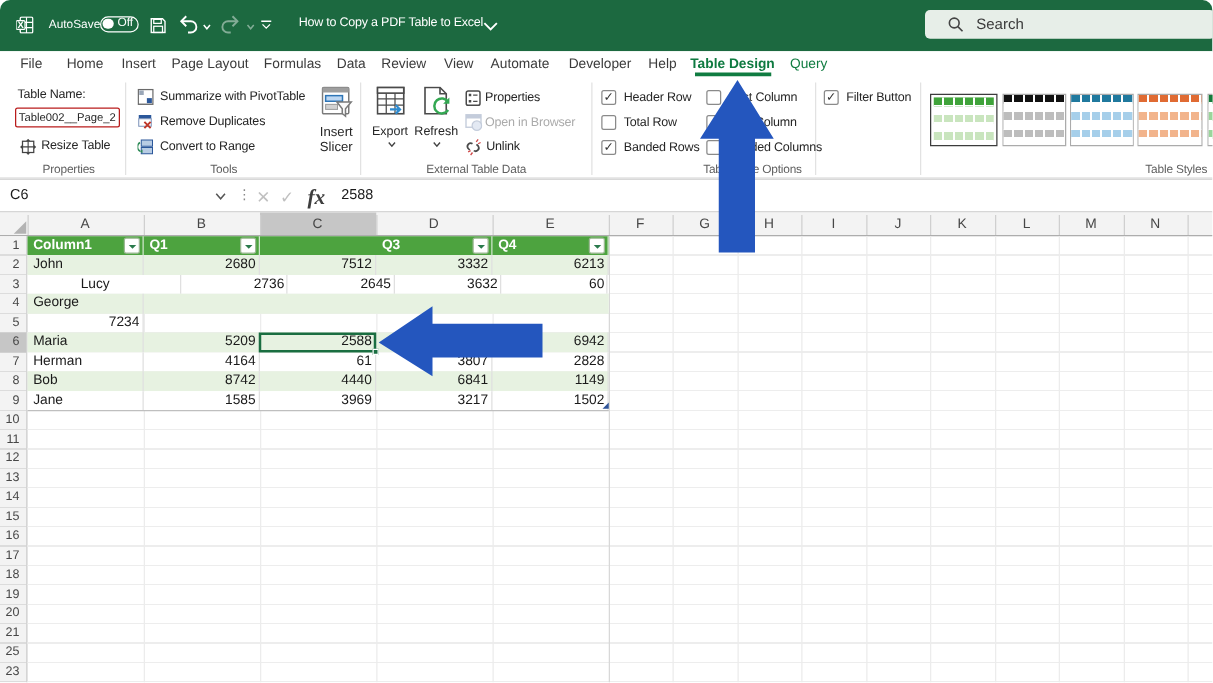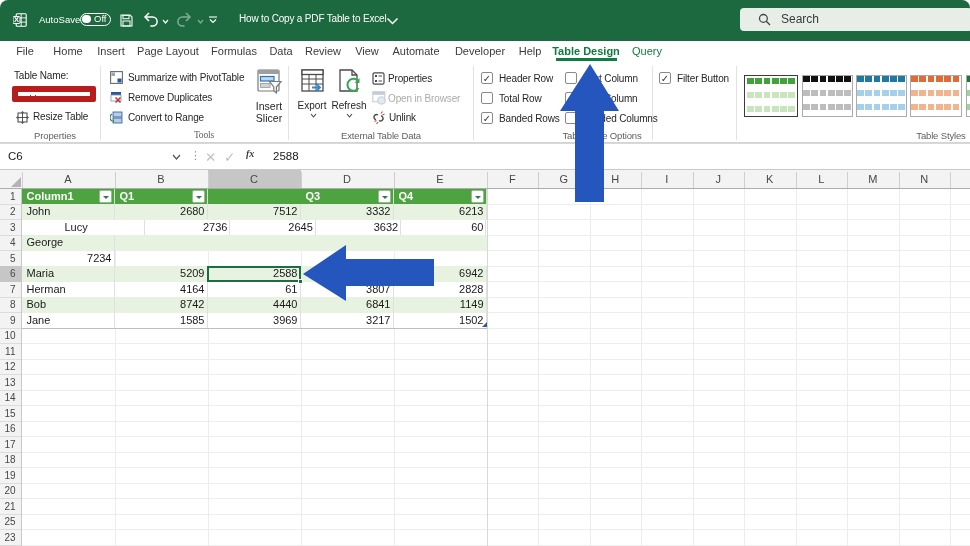--- a/index.html
+++ b/index.html
@@ -98,26 +98,26 @@
 <div class="mitem" style="left:647px;color:#107C41;">Query</div>
 <div class="abs" style="left:556px;top:17px;width:61px;height:2.5px;background:#107C41;"></div>
 </div>
 <div class="abs ribbon">
 <div class="gsep" style="left:100px;"></div>
 <div class="gsep" style="left:288px;"></div>
 <div class="gsep" style="left:473px;"></div>
 <div class="gsep" style="left:652px;"></div>
 <div class="gsep" style="left:736px;"></div>
 <div class="glabel" style="left:55px;">Properties</div>
-<div class="glabel" style="left:204px;font-family:Liberation Serif, serif;">Tools</div>
+<div class="glabel" style="left:179px;">Tools</div>
 <div class="glabel" style="left:381px;">External Table Data</div>
 <div class="glabel" style="left:602px;">Table Style Options</div>
 <div class="glabel" style="left:941px;">Table Styles</div>
 <div class="rtext" style="left:14px;top:7px;">Table Name:</div>
-<div class="abs" style="left:12px;top:23px;width:84px;height:16px;border:6px solid #b91c1c;border-radius:2px;font-size:9px;color:#262626;line-height:14px;padding-left:2px;overflow:hidden;white-space:nowrap;">Table002__Page_2</div>
+<div class="abs" style="left:12px;top:23px;width:84px;height:16px;border:1px solid #b91c1c;border-radius:2px;font-size:9px;color:#262626;line-height:14px;padding-left:2px;overflow:hidden;white-space:nowrap;">Table002__Page_2</div>
 <svg class="abs" style="left:16px;top:48px" width="13" height="13" viewBox="0 0 13 13">
 <rect x="2" y="2" width="9" height="9" fill="none" stroke="#444" stroke-width="1"></rect>
 <line x1="2" y1="6.5" x2="11" y2="6.5" stroke="#444" stroke-width="0.9"></line>
 <line x1="6.5" y1="2" x2="6.5" y2="11" stroke="#444" stroke-width="0.9"></line>
 <path d="M6.5 0 l1.6 1.8 h-3.2 z" fill="#444"></path>
       <path d="M6.5 13 l1.6 -1.8 h-3.2 z" fill="#444"></path>
 <path d="M0 6.5 l1.8 -1.6 v3.2 z" fill="#444"></path>
       <path d="M13 6.5 l-1.8 -1.6 v3.2 z" fill="#444"></path>
 </svg>
 <div class="rtext" style="left:33px;top:48px;">Resize Table</div>
@@ -223,21 +223,21 @@
     </div>
 </div>
 <div class="abs fbar">
 <div class="abs" style="left:8px;top:6px;font-size:11.5px;color:#1A1A1A;">C6</div>
 <svg class="abs" style="left:172px;top:10px" width="9" height="6" viewBox="0 0 9 6">
       <path d="M1 1 L4.5 5 L8 1" fill="none" stroke="#555" stroke-width="1.2"></path>
     </svg>
 <div class="abs" style="left:190px;top:5px;font-size:11px;color:#888;letter-spacing:0;">⋮</div>
 <div class="abs" style="left:205px;top:4.5px;font-size:13.5px;color:#C0C0C0;">✕</div>
 <div class="abs" style="left:224px;top:4.5px;font-size:13.5px;color:#C0C0C0;">✓</div>
-<div class="abs" style="left:246px;top:4px;font-size:10px;color:#3E3E3E;font-style:italic;font-family:'Liberation Serif',serif;font-weight:bold;">fx</div>
+<div class="abs" style="left:246px;top:4px;font-size:17px;color:#3E3E3E;font-style:italic;font-family:'Liberation Serif',serif;font-weight:bold;">fx</div>
 <div class="abs" style="left:273px;top:6px;font-size:11.5px;color:#1A1A1A;">2588</div>
 </div>
 <div class="abs chdr">
 <div class="abs" style="left:207.5px;top:0;width:93px;height:17.5px;background:#C6C6C6;"></div>
 <div class="abs" style="left:10.5px;top:6.5px;width:0;height:0;border-left:10px solid transparent;border-bottom:10px solid #B3B3B3;"></div>
 <div class="cletter" style="left:68.0px;">A</div>
 <div class="cletter" style="left:161.0px;">B</div>
 <div class="cletter" style="left:254.0px;">C</div>
 <div class="cletter" style="left:347.0px;">D</div>
 <div class="cletter" style="left:440.0px;">E</div>

